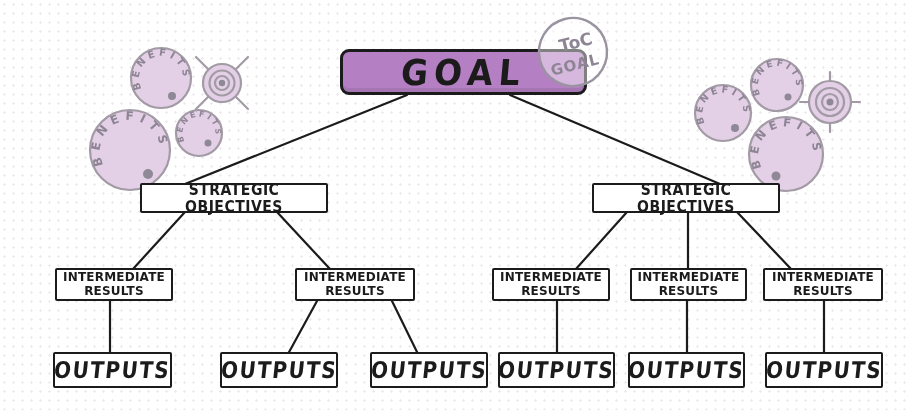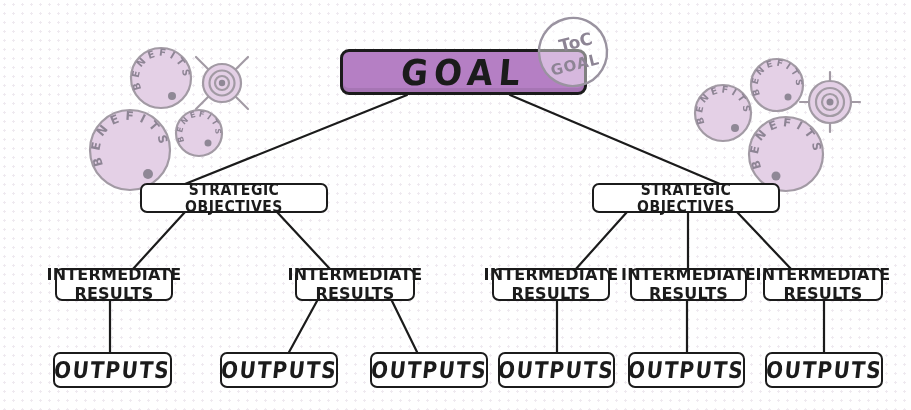--- a/index.html
+++ b/index.html
@@ -6,34 +6,34 @@
   .canvas{
     position:relative;width:911px;height:410px;overflow:hidden;
     background-color:#ffffff;
     background-image:radial-gradient(circle, rgba(201,184,204,0.30) 1px, rgba(0,0,0,0) 1.3px);
     background-size:9px 9px;
     font-family:"DejaVu Sans", sans-serif;
   }
   .layer{position:absolute;left:0;top:0;width:911px;height:410px;}
   .node{
     position:absolute;box-sizing:border-box;background:#ffffff;
-    border:2.5px solid #1b1b1b;border-radius:7px;
+    border:2.5px solid #1b1b1b;border-radius:2px;
     display:flex;flex-direction:column;align-items:center;justify-content:center;
     text-align:center;color:#1b1b1b;z-index:3;
   }
   .goal{
     background:#b57fc4;border-width:3px;border-radius:9px;z-index:3;
     box-shadow:inset 0 -4px 0 rgba(0,0,0,0.08);
   }
   .goal span{
     font-size:33px;font-weight:bold;letter-spacing:6px;
     transform:skewX(-5deg) scaleY(1.08);
   }
   .so span{font-size:14px;font-weight:bold;letter-spacing:0.5px;transform:scaleY(1.1);}
-  .ir span{font-size:16px;font-weight:bold;line-height:1.15;letter-spacing:0.2px;}
+  .ir span{font-size:12px;font-weight:bold;line-height:1.15;letter-spacing:0.2px;}
   .out span{font-size:20px;font-weight:bold;letter-spacing:1.5px;transform:skewX(-6deg) scaleY(1.15);}
   .connector{stroke:#1b1b1b;stroke-width:2.2;stroke-linecap:round;}
   .benefit-ring{fill:#e4d0e6;stroke:#a29aa4;stroke-width:2.2;}
   .benefit-dot{fill:#8f8896;}
   .benefit-text{fill:#8d8494;font-family:"DejaVu Sans",sans-serif;font-weight:bold;}
   .target-ring{fill:none;stroke:#a29aa4;stroke-width:2.2;}
   .target-outer{fill:#e4d0e6;stroke:#a29aa4;stroke-width:2.2;}
   .target-cross{stroke:#a29aa4;stroke-width:2.2;stroke-linecap:round;}
   .stamp-circle{fill:rgba(255,255,255,0.45);stroke:#9a93a0;stroke-width:2.4;}
   .stamp-text{fill:#8d8494;font-family:"DejaVu Sans",sans-serif;font-weight:bold;}

